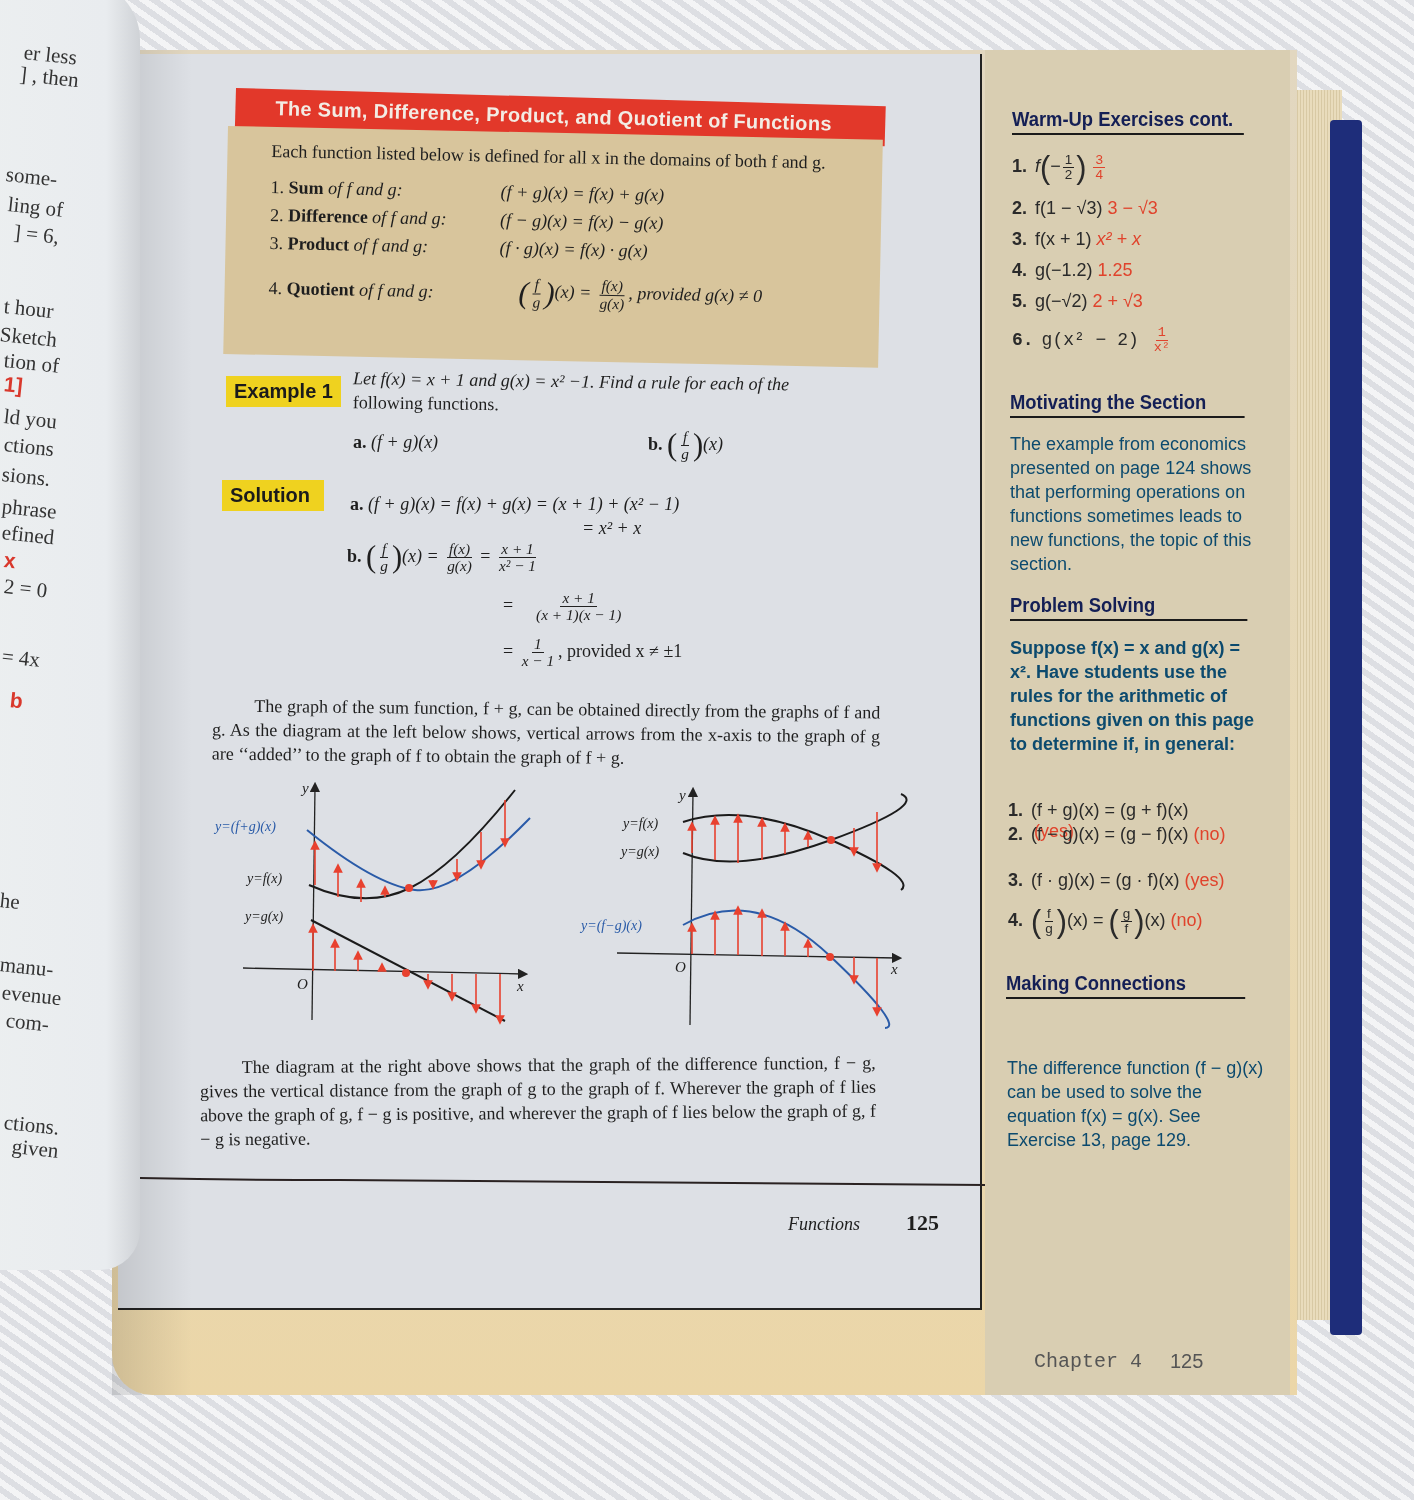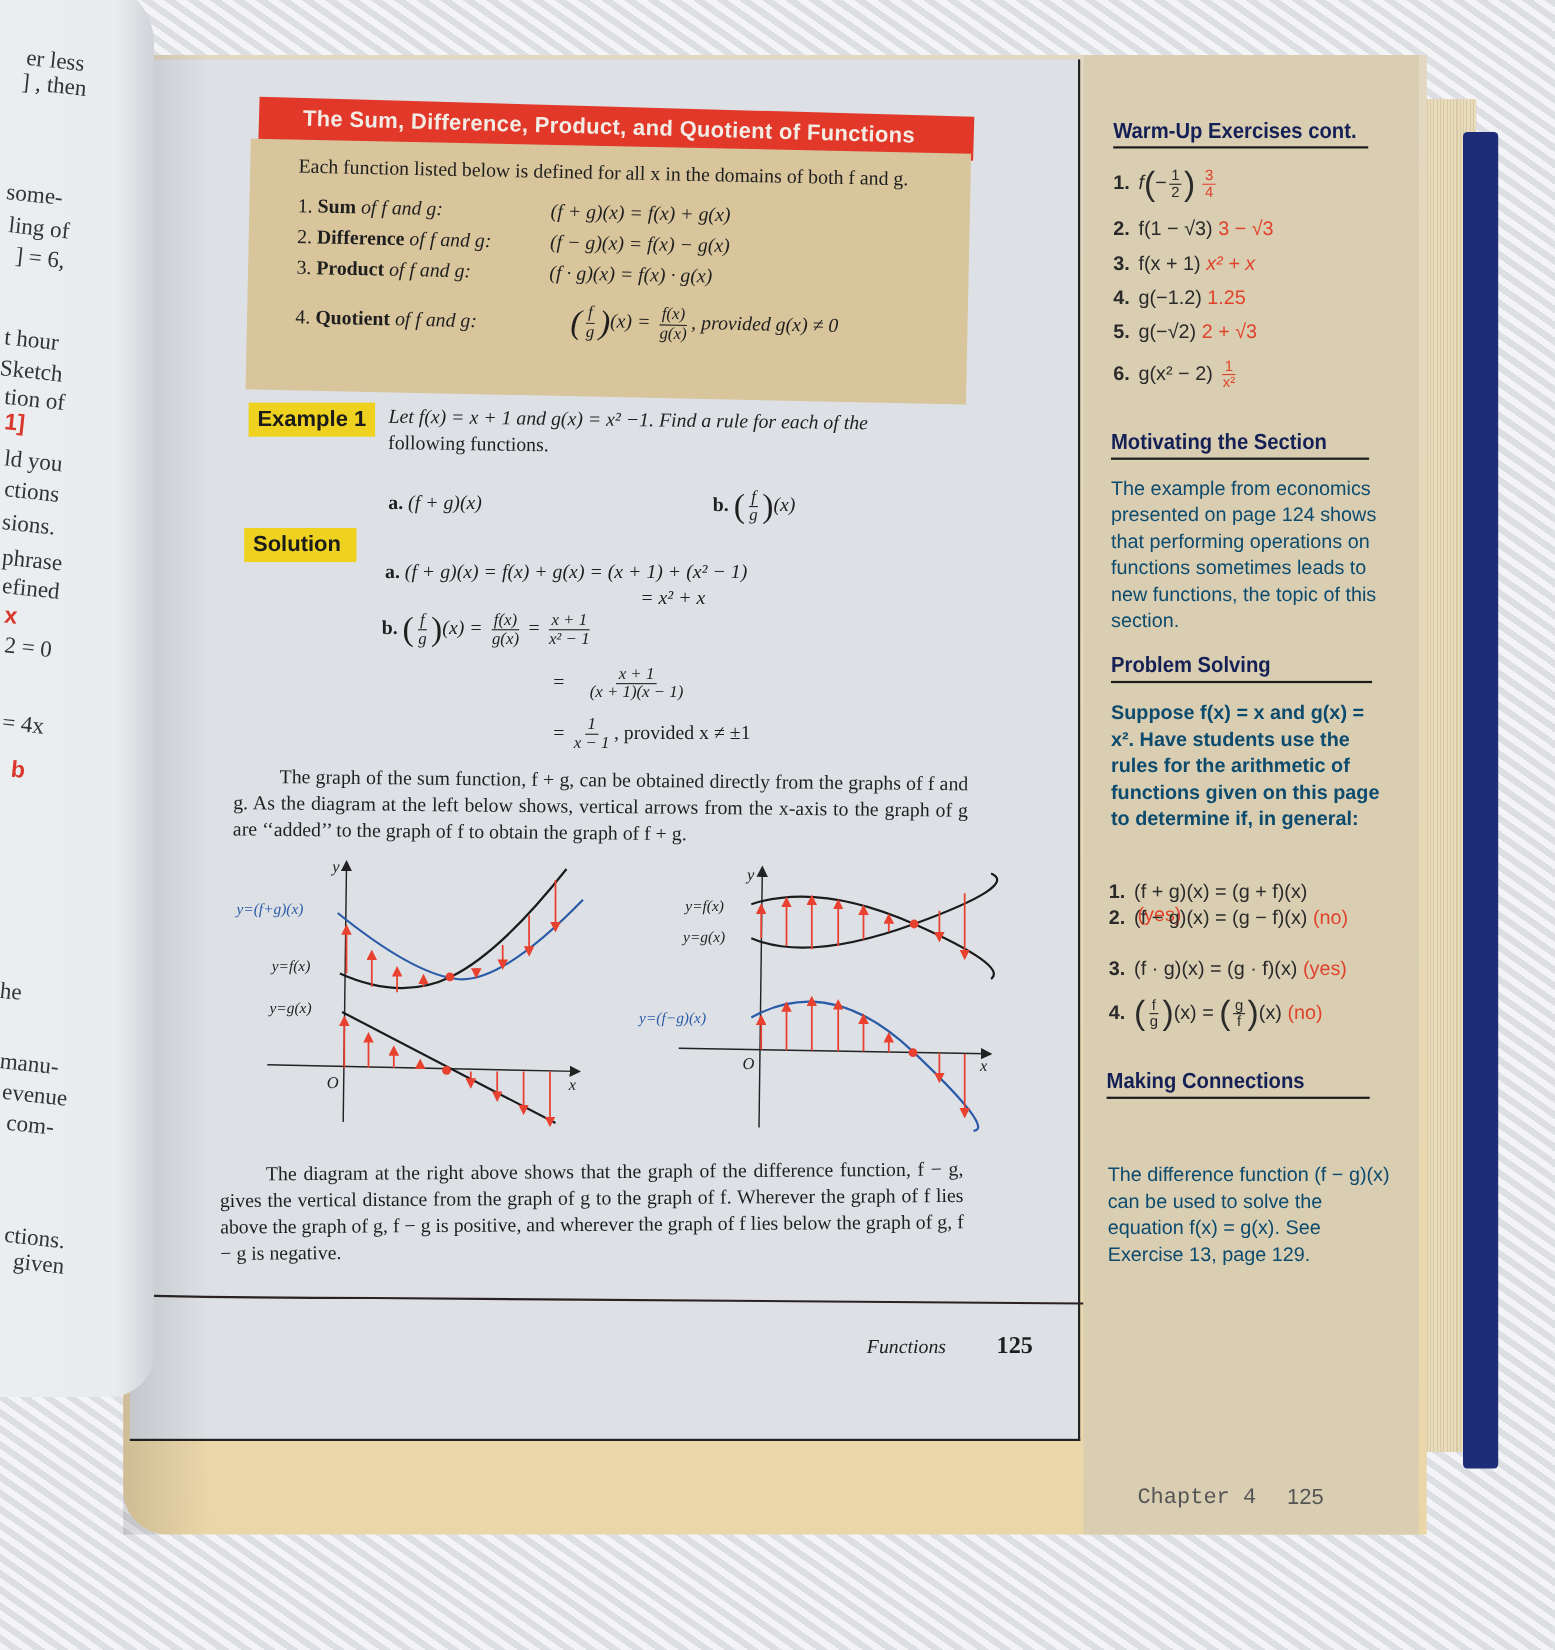--- a/index.html
+++ b/index.html
@@ -59,21 +59,21 @@
   .frac { display: inline-flex; flex-direction: column; align-items: center; vertical-align: middle; font-size: 0.85em; line-height: 1.05; margin: 0 2px; }
   .frac .num { border-bottom: 1px solid #222; padding: 0 2px; }
   .frac .den { padding: 0 2px; }
   .paren { font-size: 1.7em; vertical-align: middle; font-weight: 200; }
 
   .tag {
     position: absolute; background: #efd21f; font-family: "Liberation Sans", sans-serif; font-weight: bold;
     font-size: 20px; color: #1b1b1b; padding: 4px 8px;
   }
   .text-block { position: absolute; font-size: 18px; line-height: 24px; color: #1f1f1f; }
-  .math-line { position: absolute; font-size: 18px; white-space: nowrap; margin-top: 15px; }
+  .math-line { position: absolute; font-size: 18px; white-space: nowrap; }
 
   svg text { font-family: "Liberation Serif", serif; font-style: italic; }
 
   
   #curve-line { position: absolute; left: 140px; top: 1150px; width: 845px; height: 60px; }
   #footer-functions { position: absolute; left: 788px; top: 1214px; font-style: italic; font-size: 18px; }
   #footer-pagenum { position: absolute; left: 906px; top: 1210px; font-weight: bold; font-size: 22px; }
   #chapter-label { position: absolute; left: 1034px; top: 1350px; font-family: Liberation Mono, monospace; font-size: 20px; color: #555; }
   #chapter-pagenum { position: absolute; left: 1170px; top: 1350px; font-family: "Liberation Sans", sans-serif; font-size: 20px; color: #555; }
 
@@ -147,21 +147,21 @@
           <span class="den">g</span>
         </span><span class="paren">)</span><span>(x) =</span>
       <span class="frac">
           <span class="num">f(x)</span>
           <span class="den">g(x)</span>
         </span><span>, provided g(x) ≠ 0</span>
     </span>
   </div>
 </div>
 
-<div class="tag" style="left:226px;top:366px;">Example 1</div>
+<div class="tag" style="left:226px;top:376px;">Example 1</div>
 <div class="text-block" style="left:353px;top:370px;width:540px;transform:rotate(0.8deg);">
   <div class="it">Let f(x) = x + 1 and g(x) = x² −1. Find a rule for each of the</div>
   <div>following functions.</div>
 </div>
 <div class="math-line" style="left:353px;top:432px;">
   <b>a.</b> <span class="it">(f + g)(x)</span>
 </div>
 <div class="math-line" style="left:648px;top:428px;">
   <b>b.</b>
   <span class="paren">(</span><span class="frac it">
@@ -306,21 +306,21 @@
     </span><span class="paren">)</span>
   <span class="frac ans">
       <span class="num" style="border-color:#e0432c">3</span>
       <span class="den">4</span>
     </span>
 </div>
 <div class="sb-item" style="left:1012px;top:198px;"><span class="n">2.</span><span>f(1 − √3)</span> <span class="ans">3 − √3</span></div>
 <div class="sb-item" style="left:1012px;top:229px;"><span class="n">3.</span><span>f(x + 1)</span> <span class="ans it">x² + x</span></div>
 <div class="sb-item" style="left:1012px;top:260px;"><span class="n">4.</span><span>g(−1.2)</span> <span class="ans">1.25</span></div>
 <div class="sb-item" style="left:1012px;top:291px;"><span class="n">5.</span><span>g(−√2)</span> <span class="ans">2 + √3</span></div>
-<div class="sb-item" style="left:1012px;top:326px;"><span class="n">6.</span><span>g(x² − 2)</span> <span class="frac ans">
+<div class="sb-item" style="left:1012px;top:326px;font-family:Liberation Mono, monospace;"><span class="n">6.</span><span>g(x² − 2)</span> <span class="frac ans">
       <span class="num" style="border-color:#e0432c">1</span>
       <span class="den">x²</span>
     </span></div>
 
 <div class="sb-head" style="left:1010px;top:391px;width:255px;">Motivating the Section</div>
 <div class="sb-text" style="left:1010px;top:432px;width:255px;">The example from economics presented on page 124 shows that performing operations on functions sometimes leads to new functions, the topic of this section.</div>
 
 <div class="sb-head" style="left:1010px;top:594px;width:258px;">Problem Solving</div>
 <div class="sb-text" style="left:1010px;top:636px;width:255px;font-weight:bold;">Suppose f(x) = x and g(x) = x². Have students use the rules for the arithmetic of functions given on this page to determine if, in general:</div>
 <div class="sb-item" style="left:1008px;top:800px;"><span class="n">1.</span><span>(f + g)(x) = (g + f)(x)</span><br><span class="ans" style="margin-left:26px;">(yes)</span></div>

